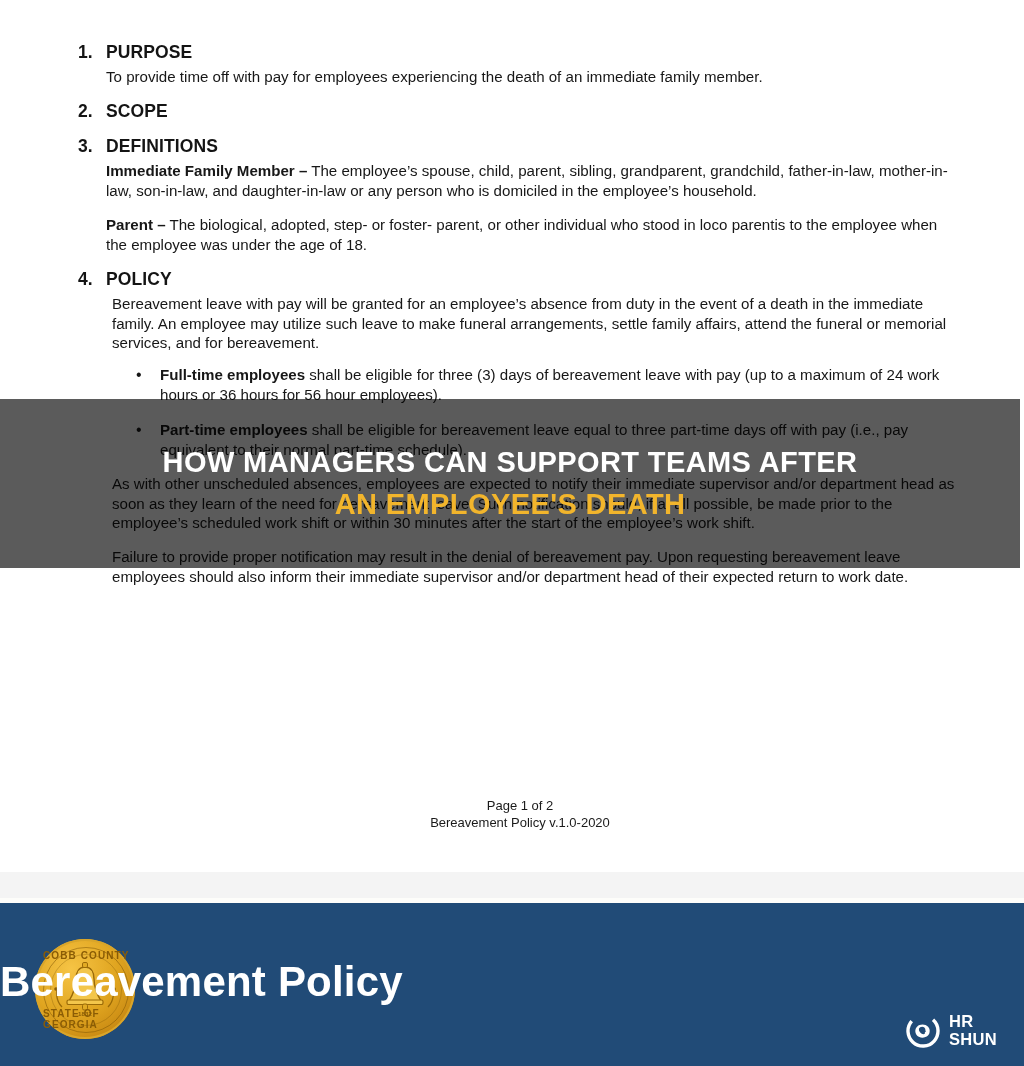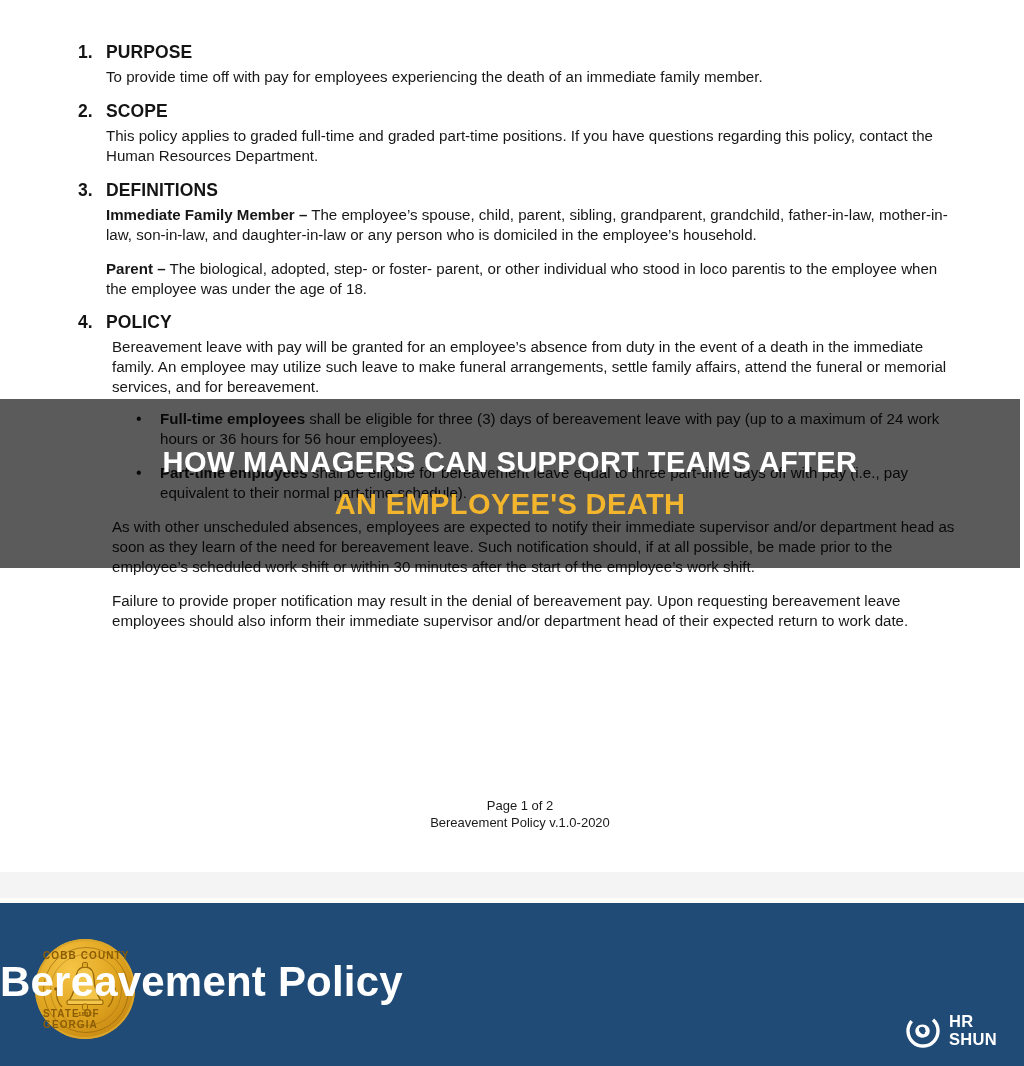--- a/index.html
+++ b/index.html
@@ -268,23 +268,20 @@
       </div>
       <div class="sec-body">
         <p>To provide time off with pay for employees experiencing the death of an immediate family member.</p>
       </div>
     </div>
 
     <div class="section">
       <div class="sec-head">
         <span class="sec-num">2.</span>
         <span class="sec-title">SCOPE</span>
-      </div>
-      <div class="sec-body">
-        <p>This policy applies to graded full-time and graded part-time positions. If you have questions regarding this policy, contact the Human Resources Department.</p>
       </div>
     </div>
 
     <div class="section">
       <div class="sec-head">
         <span class="sec-num">3.</span>
         <span class="sec-title">DEFINITIONS</span>
       </div>
       <div class="sec-body">
         <p>

